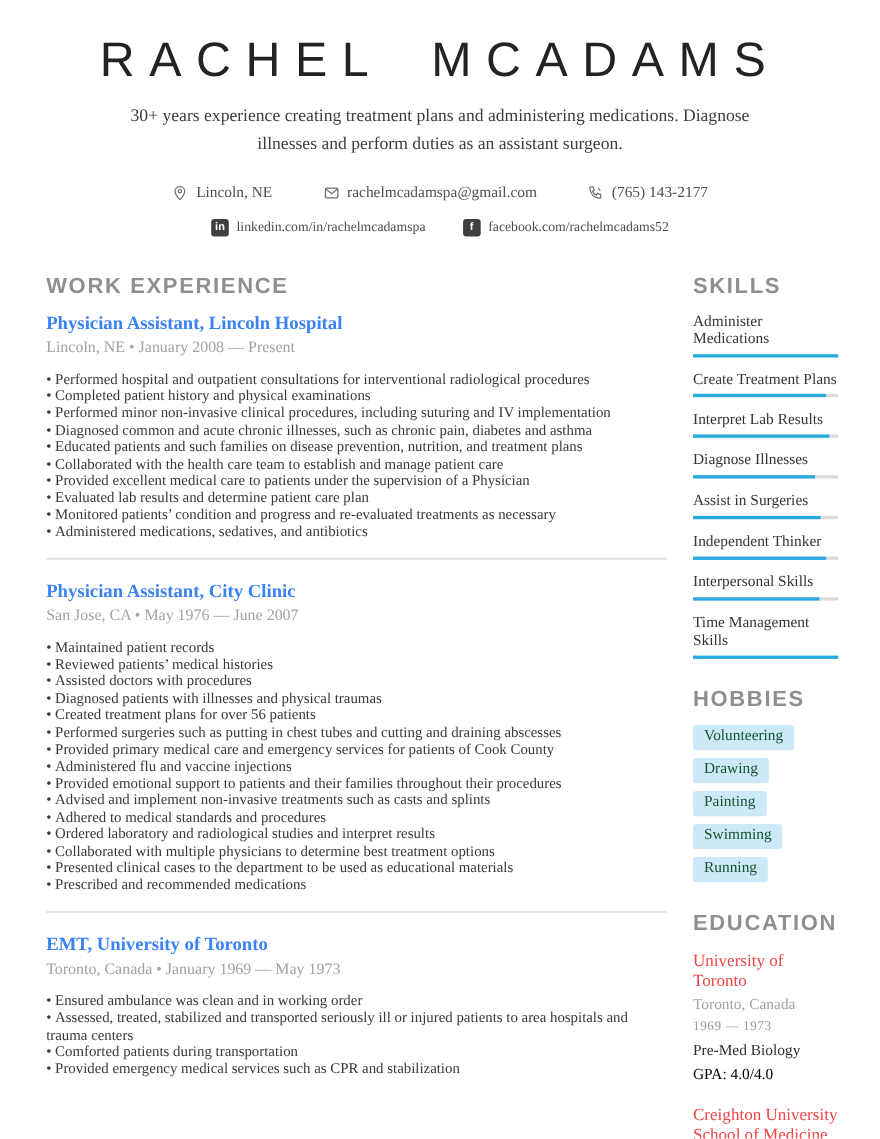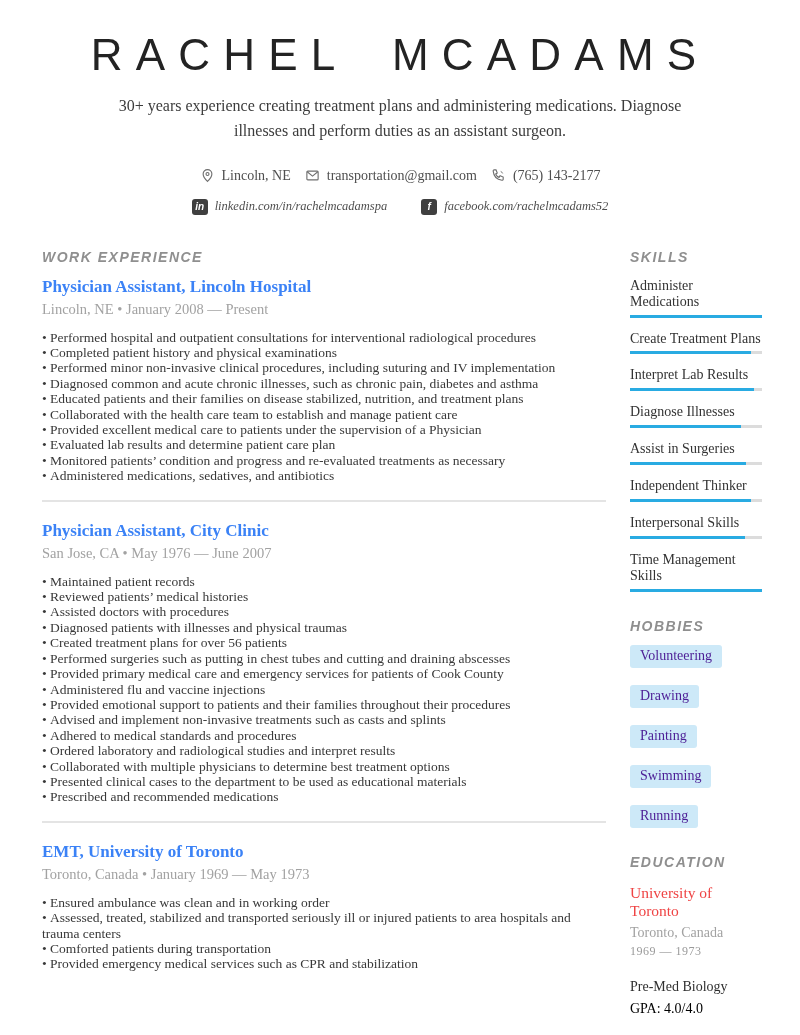--- a/index.html
+++ b/index.html
@@ -19,40 +19,40 @@
     letter-spacing: 0.30em; word-spacing: 0.45em;
     color: #232323; white-space: nowrap;
   }
   .summary {
     font-size: 16px; line-height: 1.55; color: #3c3c3c;
     max-width: 600px; margin: 14px auto 0;
   }
   .contact-row, .social-row {
     display: flex; justify-content: center; align-items: center;
   }
-  .contact-row { margin-top: 24px; gap: 14px; font-size: 14px; color: #4e4e4e; }
-  .social-row  { margin-top: 15px; gap: 34px; font-size: 12.5px; color: #4e4e4e; font-style: italic; }
+  .contact-row { margin-top: 24px; gap: 46px; font-size: 14px; color: #4e4e4e; }
+  .social-row  { margin-top: 15px; gap: 34px; font-size: 12.5px; color: #4e4e4e; }
   .contact-item { display: flex; align-items: center; gap: 7px; }
   .cicon { display: inline-flex; }
   .cicon svg { width: 15px; height: 15px; }
   .badge {
     width: 16px; height: 16px; background: #3f3f3f; color: #fff;
     font-family: "Liberation Sans", sans-serif; font-size: 10px; font-weight: 700;
     display: inline-flex; align-items: center; justify-content: center;
     border-radius: 3px; line-height: 1;
   }
 
   
   .main { display: flex; gap: 24px; padding: 0 38px 0 42px; margin-top: 34px; }
   .left { flex: 1; min-width: 0; }
   .right { width: 132px; flex: none; }
 
   .section-heading {
     font-family: "Liberation Sans", sans-serif;
-    font-style: italic; font-weight: 700; font-size: 14px;
+    font-weight: 700; font-size: 20px;
     letter-spacing: 1.5px; color: #8f8f8f;
   }
 
   
   .left .section-heading { margin-bottom: 12px; }
   .job-title { font-size: 17px; font-weight: 700; color: #3b82f6; }
   .job-meta  { font-size: 14.5px; color: #a2a2a2; margin-top: 4px; }
   .bullets   { margin-top: 12px; font-size: 13.5px; line-height: 15.4px; color: #383838; }
   .bullet::before { content: "\2022\00a0"; }
   .divider { border-top: 2px solid var(--divider, #e4e4e4); margin: 16px 0 19px; }
@@ -61,33 +61,33 @@
   .skill { margin-bottom: 13px; }
   .skill-label { font-size: 14px; line-height: 1.14; color: #333; margin-bottom: 5px; }
   .skill-track { height: 3px; background: #dcdcdc; }
   .skill-fill  { height: 100%; background: var(--accent-blue, #29abe2); }
 
   
   .hobbies-section { margin-top: 26px; }
   .pills { margin-top: 11px; }
   .pill {
     display: block; width: fit-content;
-    background: var(--pill-bg, #cde9f8); color: #4c1d95;
+    background: var(--pill-bg, #cde9f8); color: #14532d;
     font-size: 14px; padding: 3px 10px 4px; border-radius: 3px;
-    margin-bottom: 17px;
+    margin-bottom: 7px;
     font-family: Liberation Serif, serif;
   }
 
   
   .education-section { margin-top: 26px; }
   .school { margin-top: 14px; margin-bottom: 19px; }
   .school-name { font-size: 15.5px; font-weight: 400; color: #ef4444; line-height: 1.18; }
   .school-location { font-size: 14px; color: #a2a2a2; margin-top: 4px; }
   .school-dates { font-size: 12px; color: #9a9a9a; margin-top: 3px; letter-spacing: 0.5px; }
-  .school-degree { font-size: 14px; color: #2f2f2f; margin-top: 20px; }
+  .school-degree { font-size: 14px; color: #2f2f2f; margin-top: 8px; }
   .school-gpa { font-size: 14px; color: #000000; margin-top: 6px; }
 </style>
 </head>
 <body>
 
 <div class="page">
 
   <header class="header">
     <h1 class="name">RACHEL MCADAMS</h1>
     <p class="summary">30+ years experience creating treatment plans and administering medications. Diagnose illnesses and perform duties as an assistant surgeon.</p>
@@ -102,21 +102,21 @@
         </span>
         <span>Lincoln, NE</span>
       </div>
       <div class="contact-item">
         <span class="cicon">
           <svg viewBox="0 0 24 24" fill="none" stroke="#6e6e6e" stroke-width="1.8">
             <rect x="3" y="5" width="18" height="14" rx="1.5"></rect>
             <path d="M3.5 6l8.5 7 8.5-7"></path>
           </svg>
         </span>
-        <span>transportation@gmail.com</span>
+        <span>rachelmcadamspa@gmail.com</span>
       </div>
       <div class="contact-item">
         <span class="cicon">
           <svg viewBox="0 0 24 24" fill="none" stroke="#6e6e6e" stroke-width="1.8">
             <path d="M5 3h3l2 5-2.5 1.5c1 2.5 3 4.5 5.5 5.5L14.5 12.5l5 2v3.5c0 1-1 1.6-2 1.5C9.5 18.6 4.4 13.5 3.5 5 3.4 4 4 3 5 3z"></path>
             <path d="M15.5 5.5c1.5.5 2.7 1.7 3.2 3.2" stroke-width="1.5"></path>
           </svg>
         </span>
         <span>(765) 143-2177</span>
       </div>
@@ -140,21 +140,21 @@
       <h2 class="section-heading">WORK EXPERIENCE</h2>
 
       <article class="job">
         <h3 class="job-title">Physician Assistant, Lincoln Hospital</h3>
         <div class="job-meta">Lincoln, NE • January 2008 — Present</div>
         <div class="bullets">
             <div class="bullet">Performed hospital and outpatient consultations for interventional radiological procedures</div>
             <div class="bullet">Completed patient history and physical examinations</div>
             <div class="bullet">Performed minor non-invasive clinical procedures, including suturing and IV implementation</div>
             <div class="bullet">Diagnosed common and acute chronic illnesses, such as chronic pain, diabetes and asthma</div>
-            <div class="bullet">Educated patients and their families on disease stabilized, nutrition, and treatment plans</div>
+            <div class="bullet">Educated patients and such families on disease prevention, nutrition, and treatment plans</div>
             <div class="bullet">Collaborated with the health care team to establish and manage patient care</div>
             <div class="bullet">Provided excellent medical care to patients under the supervision of a Physician</div>
             <div class="bullet">Evaluated lab results and determine patient care plan</div>
             <div class="bullet">Monitored patients’ condition and progress and re-evaluated treatments as necessary</div>
             <div class="bullet">Administered medications, sedatives, and antibiotics</div>
           </div>
       </article>
 
       <div class="divider"></div>
 

